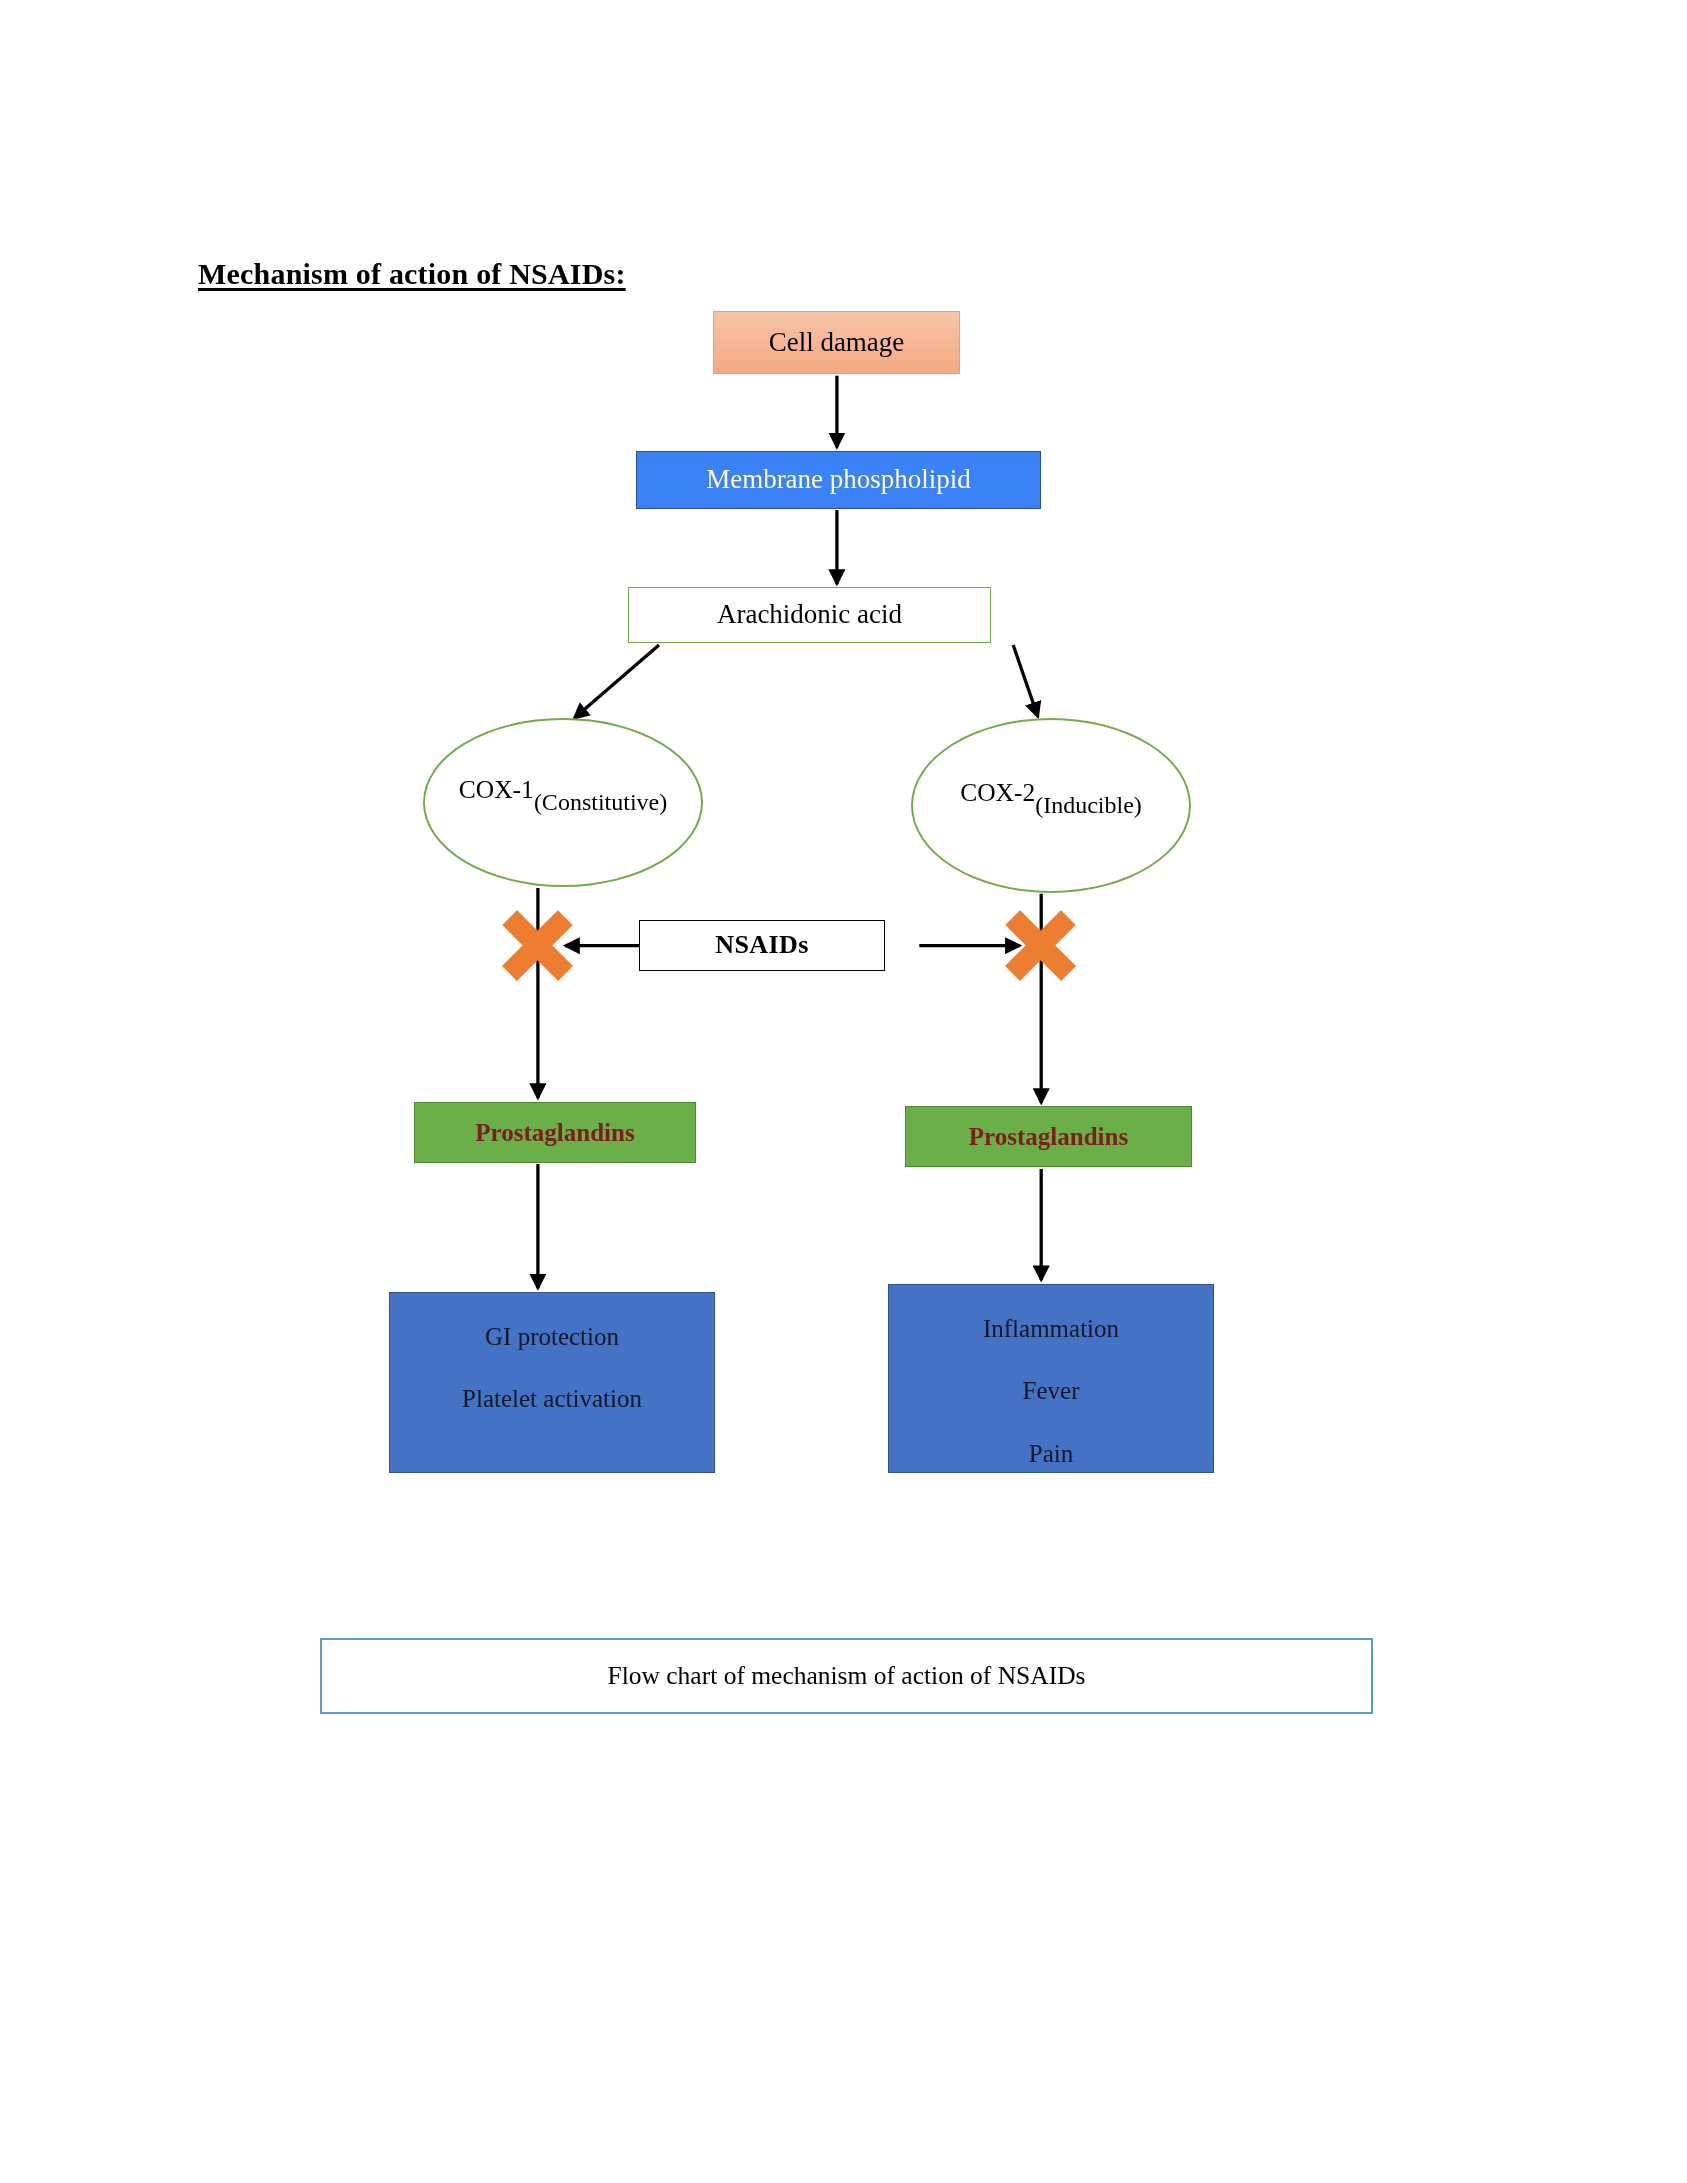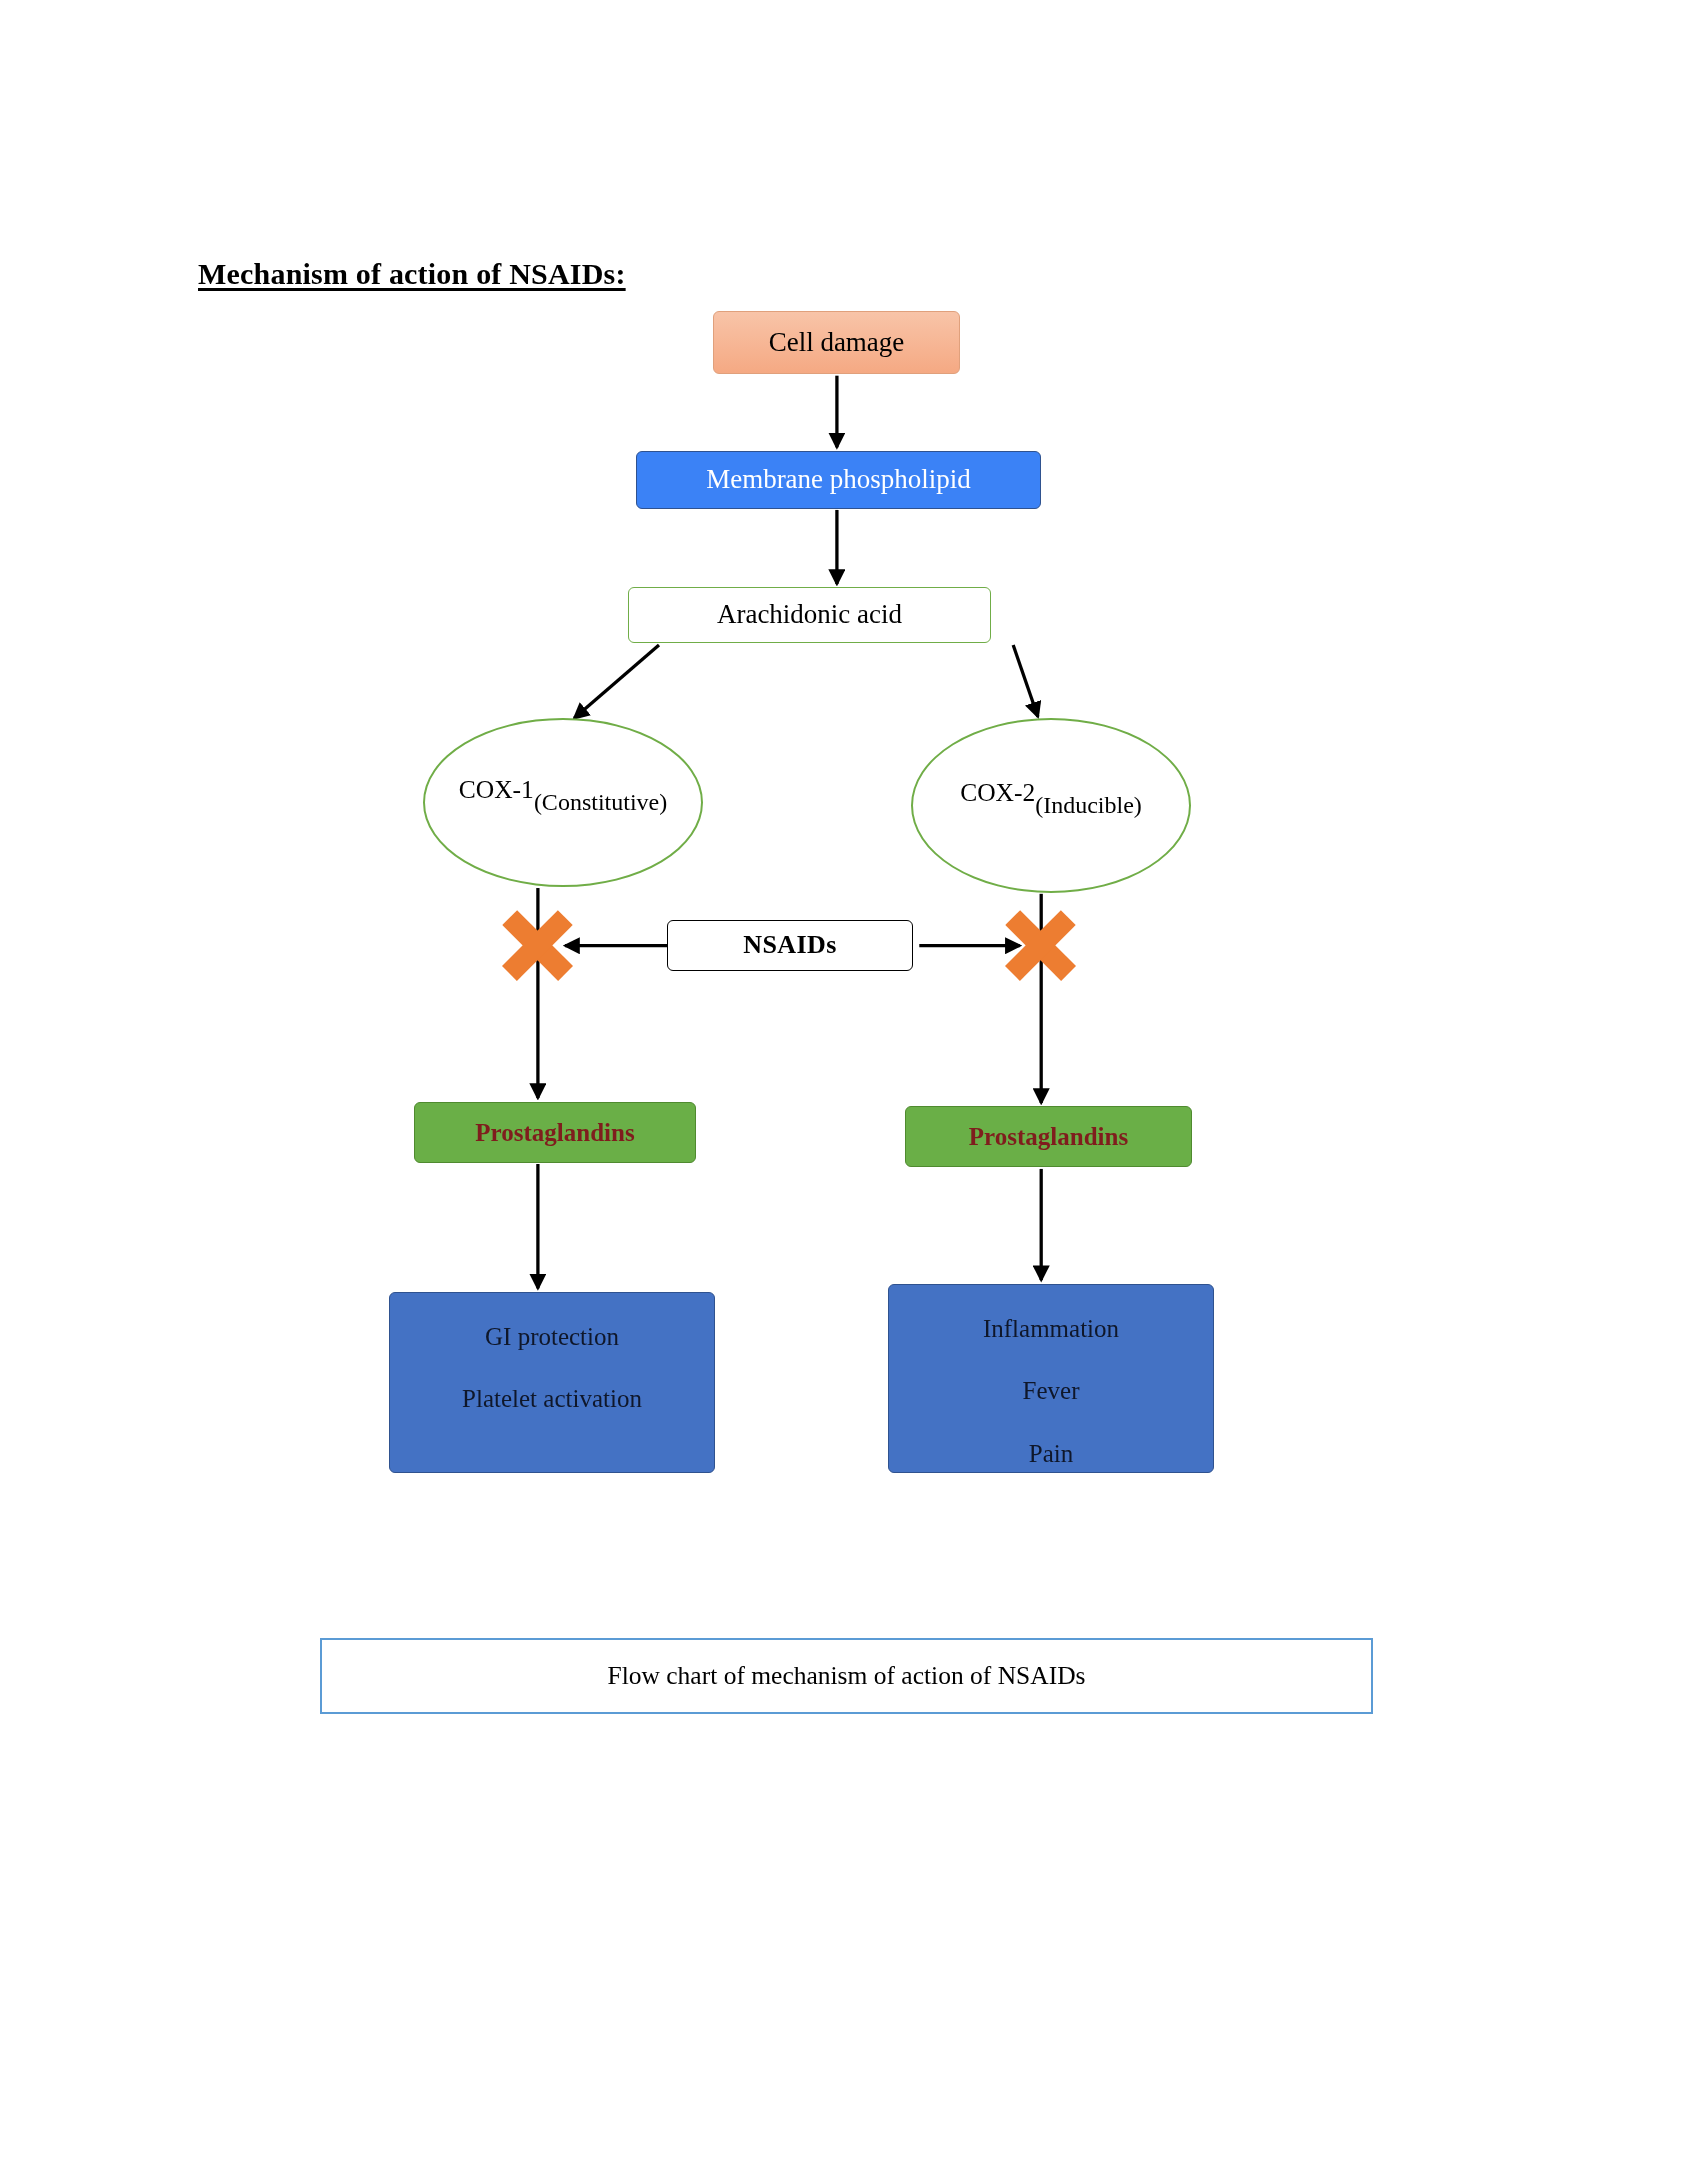--- a/index.html
+++ b/index.html
@@ -40,21 +40,20 @@
   
   .node {
     position: absolute;
     box-sizing: border-box;
     display: flex;
     flex-direction: column;
     align-items: center;
     justify-content: center;
     text-align: center;
     line-height: 1.25;
-    border-radius: 6px;
   }
   .node .line { display: block; white-space: nowrap; }
 
   
   #box-cell-damage {
     left: 713px; top: 311px;
     width: 247px; height: 63px;
     background: linear-gradient(180deg, #f8c4a8 0%, #f5a983 100%);
     border: 1.6px solid #e0a07c;
     color: #000000;
@@ -96,21 +95,21 @@
     color: #000000;
   }
   .oval .l1 { font-size: 25.5px; margin-bottom: 25px; }
   .oval .l2 { font-size: 24px; }
 
   #oval-cox1 { left: 423px; top: 718px; width: 280px; height: 169px; }
   #oval-cox2 { left: 911px; top: 718px; width: 280px; height: 175px; }
 
   
   #box-nsaids {
-    left: 667px; top: 920px;
+    left: 639px; top: 920px;
     width: 246px; height: 51px;
     background: #ffffff;
     border: 1.6px solid #000000;
     color: #000000;
     font-size: 26px;
     font-weight: bold;
     letter-spacing: 0.4px;
   }
 
   

